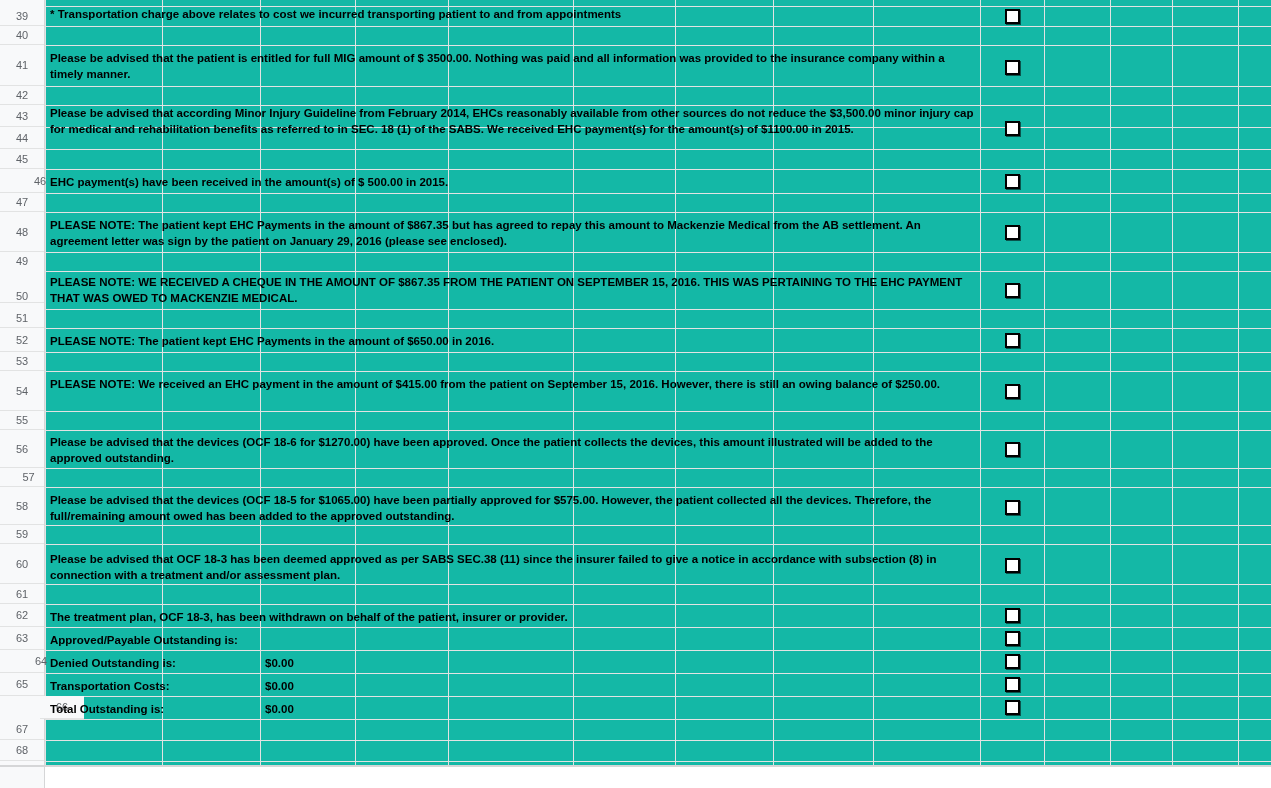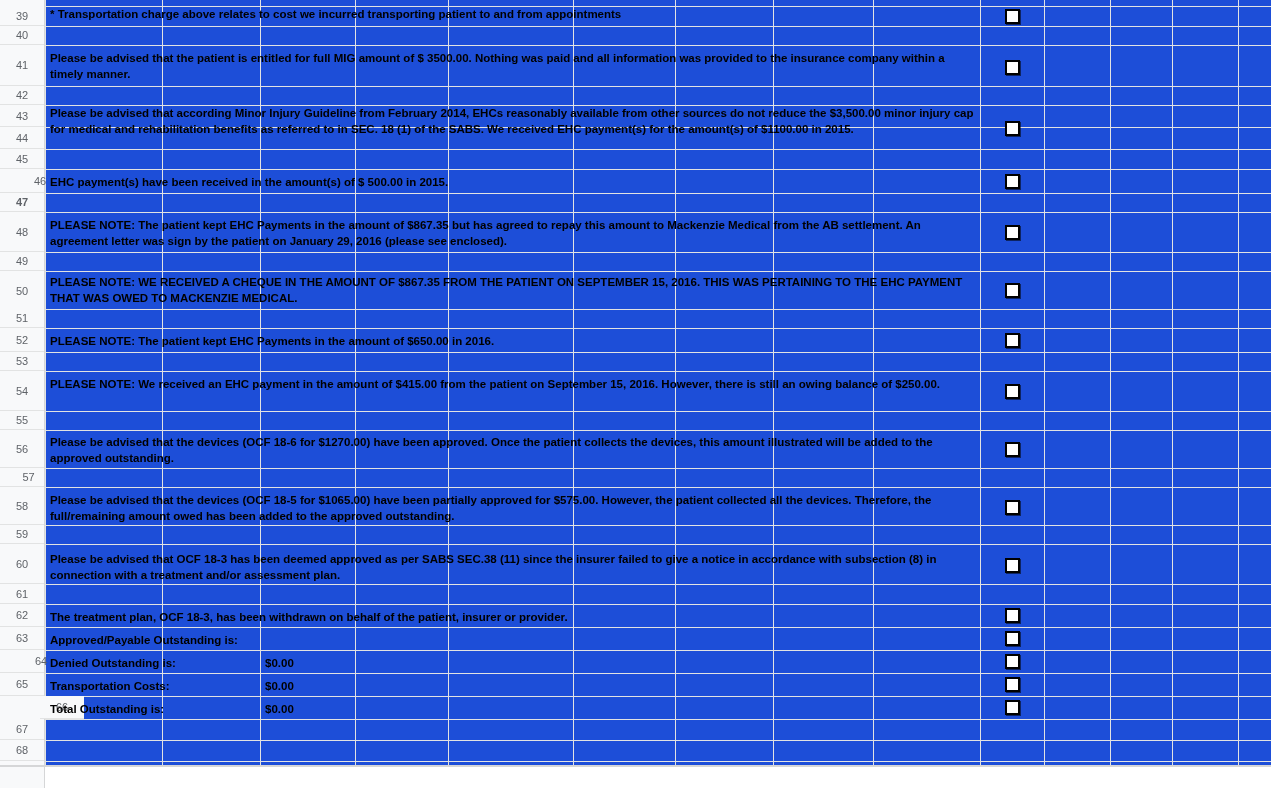--- a/index.html
+++ b/index.html
@@ -9,21 +9,21 @@
   }
   body {
     font-family: "Liberation Sans", sans-serif;
     -webkit-font-smoothing: antialiased;
   }
   #sheet {
     position: relative;
     width: 1271px;
     height: 788px;
     overflow: hidden;
-    background: #1d4ed8;
+    background: #14b8a6;
   }
 
   
   .vline {
     position: absolute;
     top: 0;
     width: 1px;
     background: #e2e3e3;
   }
   .hline {
@@ -187,30 +187,30 @@
       </div>
       <div class="rowhdr" style="top: 127px; height: 22px;">
         <span>44</span>
       </div>
       <div class="rowhdr" style="top: 149px; height: 20px;">
         <span>45</span>
       </div>
       <div class="rowhdr" style="top: 169px; height: 24px; padding-left: 36px;">
         <span>46</span>
       </div>
-      <div class="rowhdr" style="top: 193px; height: 19px; font-weight: bold;">
+      <div class="rowhdr" style="top: 193px; height: 19px;">
         <span>47</span>
       </div>
       <div class="rowhdr" style="top: 212px; height: 40px; align-items: center;">
         <span>48</span>
       </div>
       <div class="rowhdr" style="top: 252px; height: 19px;">
         <span>49</span>
       </div>
-      <div class="rowhdr" style="top: 272px; height: 38px;">
+      <div class="rowhdr" style="top: 265px; height: 38px; align-items: flex-end;">
         <span>50</span>
       </div>
       <div class="rowhdr" style="top: 309px; height: 19px;">
         <span>51</span>
       </div>
       <div class="rowhdr" style="top: 328px; height: 24px;">
         <span>52</span>
       </div>
       <div class="rowhdr" style="top: 352px; height: 19px;">
         <span>53</span>

